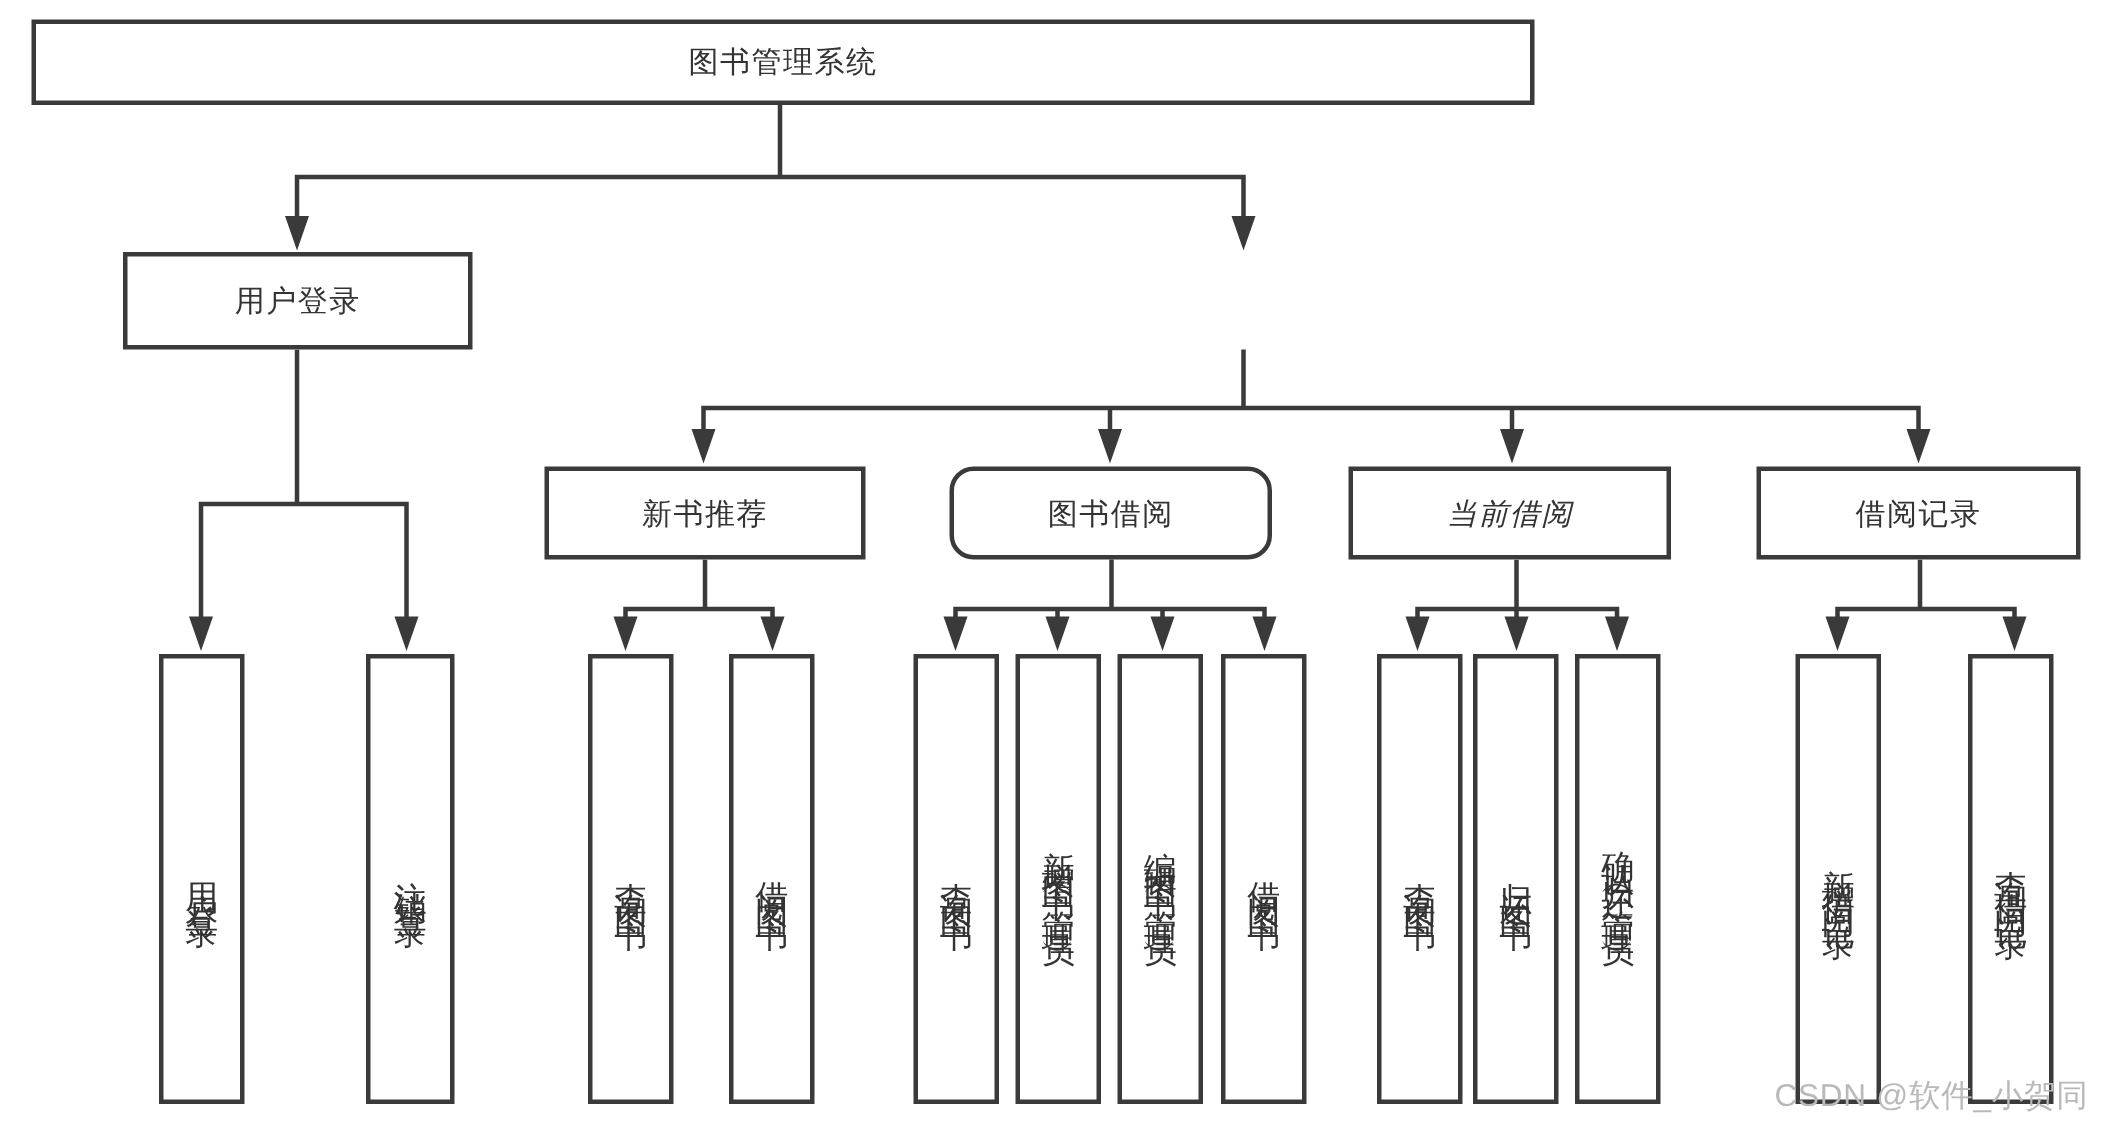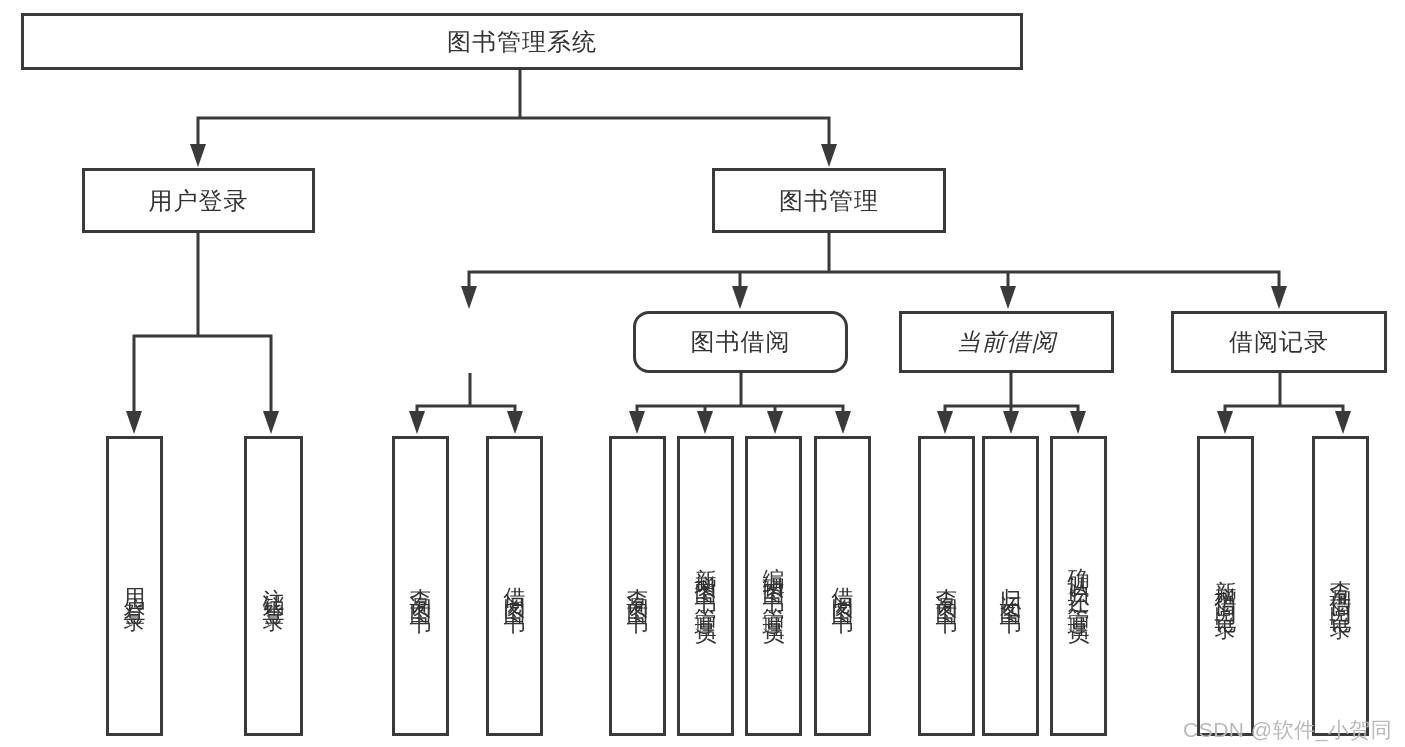--- a/index.html
+++ b/index.html
@@ -19,21 +19,21 @@
   #wires{position:absolute;left:0;top:0;width:1405px;height:747px;}
   .connector{stroke:var(--line);stroke-width:3;fill:none;}
   .arrowhead{fill:var(--line);stroke:none;}
   .node{
     position:absolute;
     box-sizing:border-box;
     background:var(--bg);
     border:3px solid var(--line);
     color:var(--text);
     display:flex;align-items:center;justify-content:center;
-    font-size:24px;
+    font-size:20px;
     letter-spacing:1px;
     white-space:nowrap;
   }
   .leaf{
     writing-mode:vertical-rl;
     text-orientation:mixed;
     letter-spacing:8px;
     font-size:22px;
     line-height:1;
     white-space:normal;
@@ -84,22 +84,22 @@
     <polygon class="arrowhead" points="1070,411 1086,411 1078,434"></polygon>
 
     <path class="connector" d="M1280,373 V407.5 M1223.5,406 H1344.5 M1225,406 V418 M1343,406 V418"></path>
     <polygon class="arrowhead" points="1217,411 1233,411 1225,434"></polygon>
     <polygon class="arrowhead" points="1335,411 1351,411 1343,434"></polygon>
   </svg>
 
   <div class="node" style="left:21px;top:13px;width:1002px;height:57px;">图书管理系统</div>
 
   <div class="node" style="left:82px;top:168px;width:233px;height:65px;">用户登录</div>
-  <div class="node" style="left:712px;top:168px;width:234px;height:65px;">图书管理</div>
 
+  <div class="node" style="left:363px;top:311px;width:214px;height:62px;">新书推荐</div>
   <div class="node" style="left:633px;top:311px;width:215px;height:62px;border-radius:16px;">图书借阅</div>
   <div class="node" style="left:899px;top:311px;width:215px;height:62px;font-style:italic;">当前借阅</div>
   <div class="node" style="left:1171px;top:311px;width:216px;height:62px;">借阅记录</div>
 
   <div class="node leaf" style="left:106px;top:436px;width:57px;height:300px;">用户登录</div>
   <div class="node leaf" style="left:244px;top:436px;width:59px;height:300px;">注销登录</div>
 
   <div class="node leaf" style="left:392px;top:436px;width:57px;height:300px;">查询图书</div>
   <div class="node leaf" style="left:486px;top:436px;width:57px;height:300px;">借阅图书</div>
 

